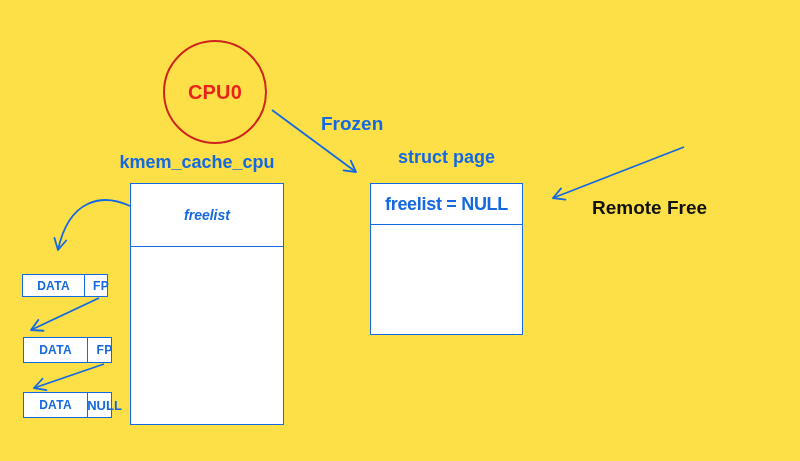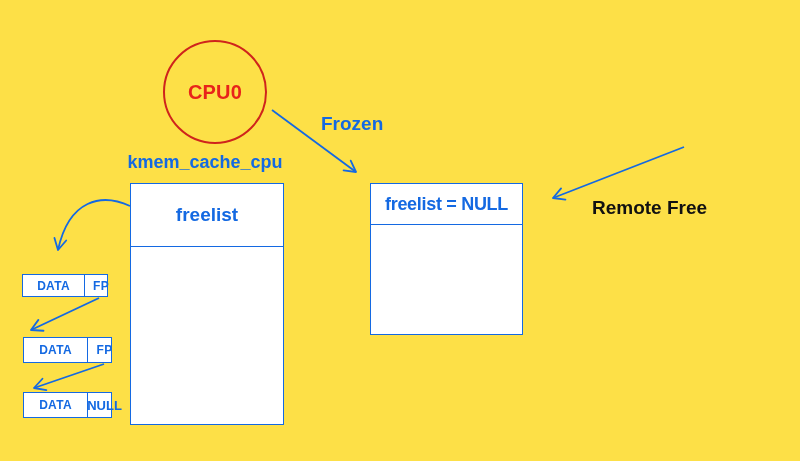--- a/index.html
+++ b/index.html
@@ -41,41 +41,41 @@
 
   .floating-label {
     position: absolute;
     font-weight: 700;
     font-size: 19px;
     color: var(--blue);
     white-space: nowrap;
   }
   .frozen-label { left: 321px; top: 113px; }
   .remote-free-label { left: 592px; top: 197px; color: var(--black); }
-  .kmem-title { left: 120px; top: 152px; width: 170px; text-align: center; font-size: 18px; }
+  .kmem-title { left: 112px; top: 152px; width: 170px; text-align: center; font-size: 18px; }
   .page-title { left: 370px; top: 147px; width: 153px; text-align: center; font-size: 18px; }
 
   .struct-box {
     position: absolute;
     border: 1.5px solid var(--blue);
     box-sizing: border-box;
     background: #ffffff;
   }
   .kmem-box { left: 130px; top: 183px; width: 154px; height: 242px; }
   .page-box { left: 370px; top: 183px; width: 153px; height: 152px; }
   .struct-box .field-row {
     border-bottom: 1.5px solid var(--blue);
     display: flex;
     align-items: center;
     justify-content: center;
     color: var(--blue);
     font-weight: 700;
     box-sizing: border-box;
   }
-  .kmem-box .field-row { height: 63px; font-size: 19px; }
+  .kmem-box .field-row { height: 63px; font-size: 14px; font-style: italic; }
   .page-box .field-row { height: 41px; font-size: 18px; letter-spacing: -0.3px; }
 
   .chain-block {
     position: absolute;
     border: 1.5px solid var(--blue);
     box-sizing: border-box;
     display: flex;
     background: #ffffff;
   }
   .chain-block .cell {
@@ -123,20 +123,21 @@
   <div class="floating-label frozen-label">Frozen</div>
 
   <div class="floating-label remote-free-label">Remote Free</div>
 
   <div class="floating-label kmem-title">kmem_cache_cpu</div>
 
   <div class="struct-box kmem-box">
     <div class="field-row">freelist</div>
   </div>
 
+  <div class="floating-label page-title">struct page</div>
 
   <div class="struct-box page-box">
     <div class="field-row">freelist = NULL</div>
   </div>
 
   <div class="chain-block block-1">
     <span class="cell data-cell">DATA</span>
     <span class="cell ptr-cell">FP</span>
   </div>
 

